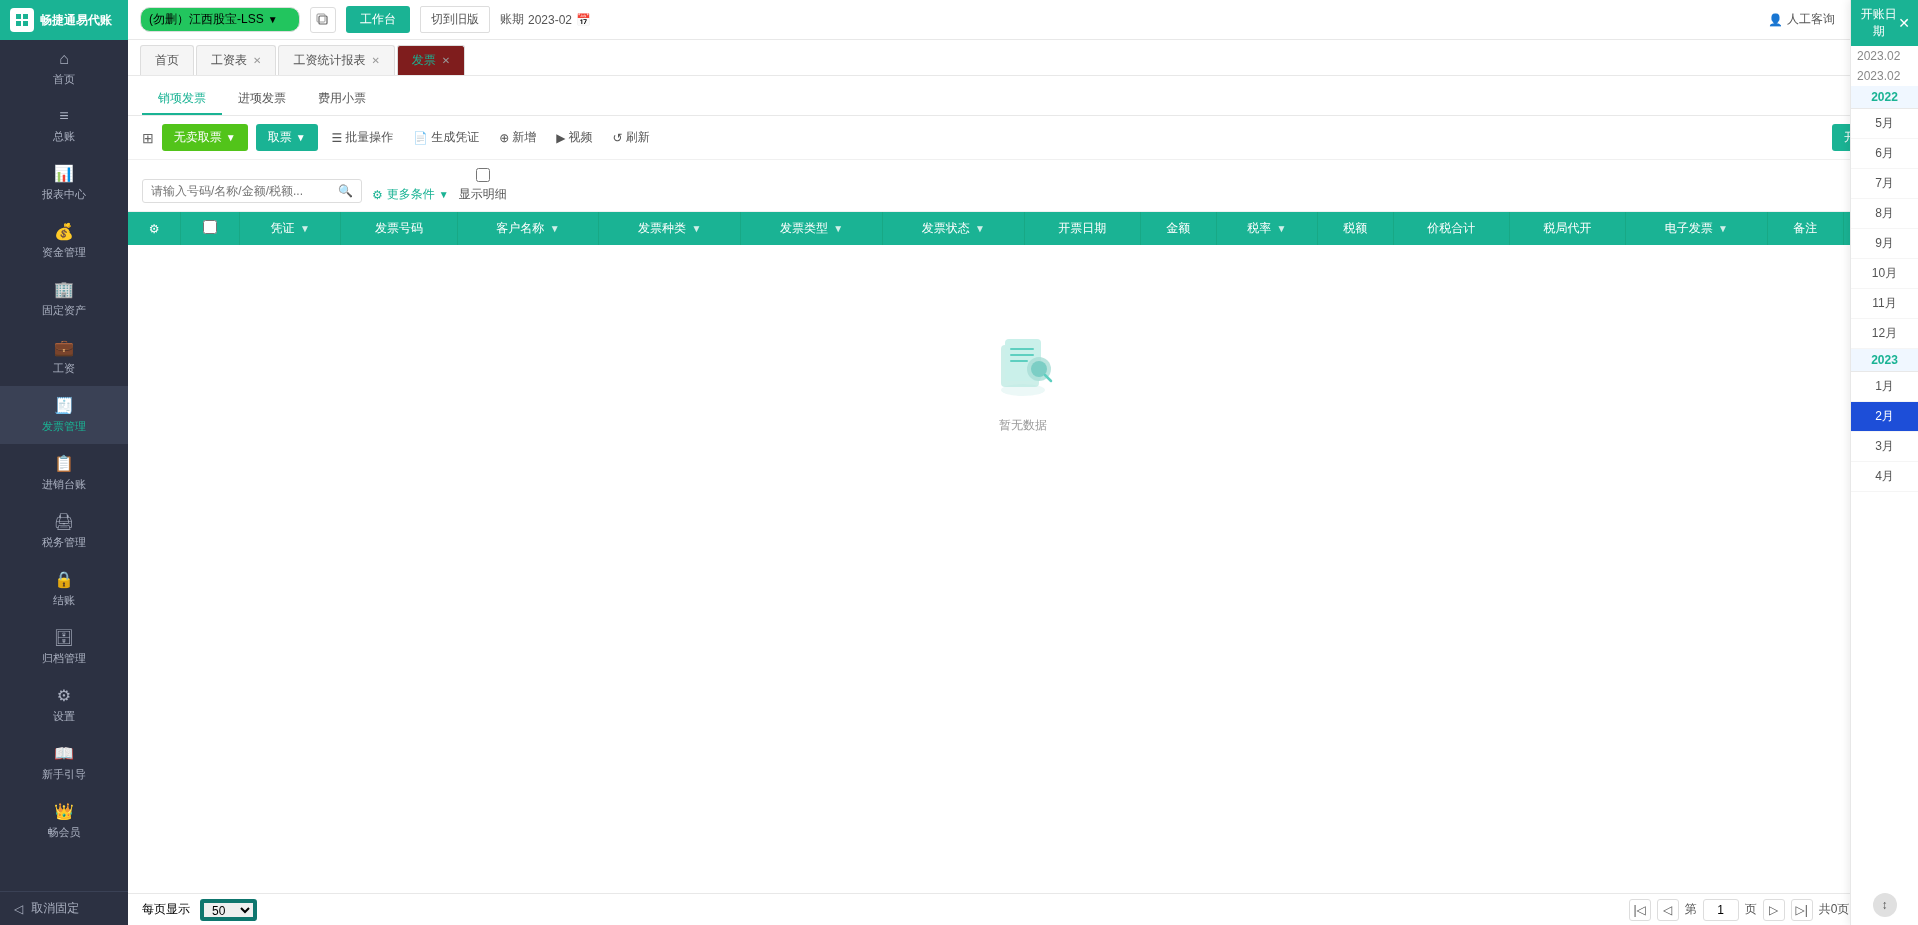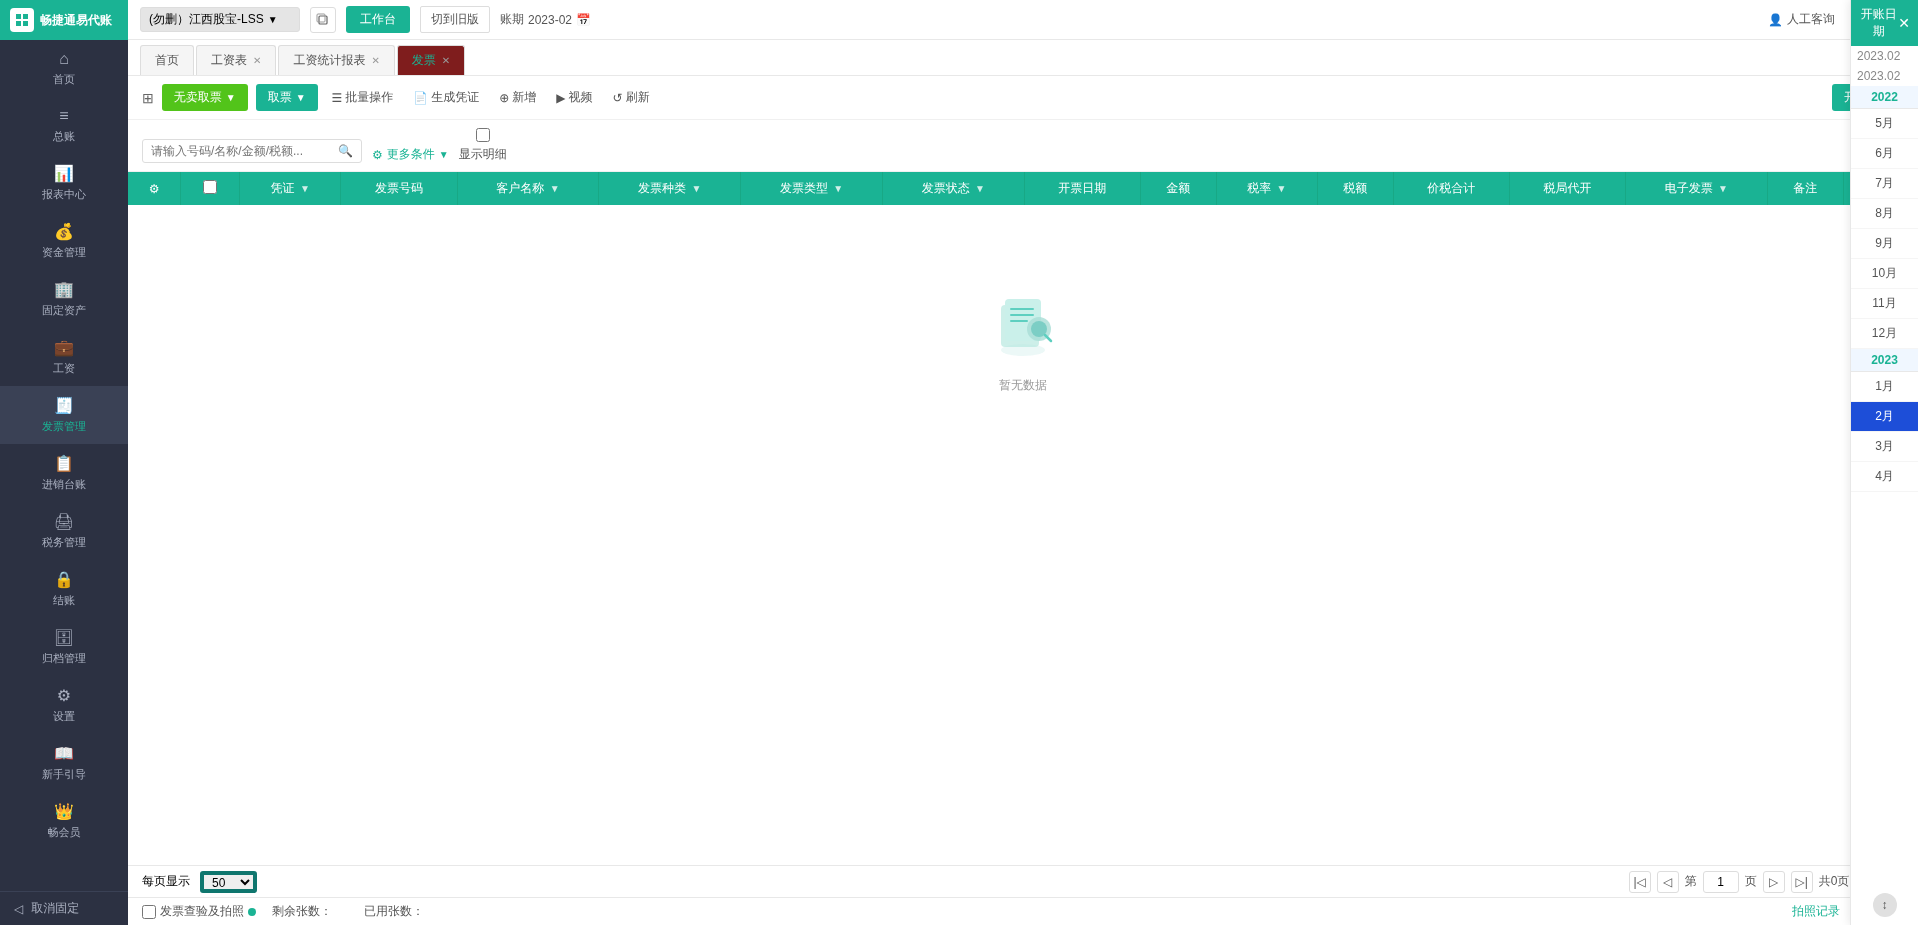--- a/index.html
+++ b/index.html
@@ -77,23 +77,23 @@
       align-items: center;
       padding: 0 12px;
       gap: 10px;
       border-bottom: 1px solid #e8e8e8;
       flex-shrink: 0;
     }
     .header-company {
       display: flex;
       align-items: center;
       gap: 4px;
-      background: #e5e5e5;
+      background: #22c55e;
       border: 1px solid #ddd;
-      border-radius: 3px;
+      border-radius: 10px;
       padding: 3px 8px;
       cursor: pointer;
       min-width: 160px;
     }
     .header-copy-btn {
       width: 26px;
       height: 26px;
       border: 1px solid #ddd;
       border-radius: 3px;
       background: #fff;
@@ -594,20 +594,31 @@
       <span class="tab-close">✕</span>
     </div>
     <div class="tab active">
       <span>发票</span>
       <span class="tab-close">✕</span>
     </div>
   </div>
 
   <div class="content">
 
+    <div class="sub-tabs">
+      <div class="sub-tab active">
+        <span>销项发票</span>
+      </div>
+      <div class="sub-tab">
+        <span>进项发票</span>
+      </div>
+      <div class="sub-tab">
+        <span>费用小票</span>
+      </div>
+    </div>
 
     <div class="toolbar">
       <span class="grid-icon">⊞</span>
 
       <button class="btn-green">
         <span>无卖取票</span>
         <span class="caret">▼</span>
       </button>
 
       <button class="btn-teal">
@@ -719,34 +730,20 @@
         <button class="page-btn">◁</button>
         <span>第</span>
         <input class="page-input" type="text" value="1" style="">
         <span>页</span>
         <button class="page-btn">▷</button>
         <button class="page-btn">▷|</button>
         <span>共0页，0条记录</span>
       </div>
     </div>
 
-    <div class="status-bar">
-      <label style="display:flex;align-items:center;gap:4px;">
-        <input type="checkbox" class="cb" style="">
-        <span>发票查验及拍照</span>
-        <span style="width:8px;height:8px;background:#1ab394;border-radius:50%;display:inline-block;"></span>
-      </label>
-      <span>剩余张数：</span>
-      <span></span>
-      <span>已用张数：</span>
-      <span></span>
-      <span style="margin-left:auto;"></span>
-      <span class="link">拍照记录</span>
-      <span class="link">左右拉伸</span>
-    </div>
 
   </div>
 
   <div class="date-panel">
     <div class="date-panel-header">
       <span>开账日期</span>
       <span class="date-panel-close">✕</span>
     </div>
     <div class="date-period-display">
       <span>2023.02</span>

